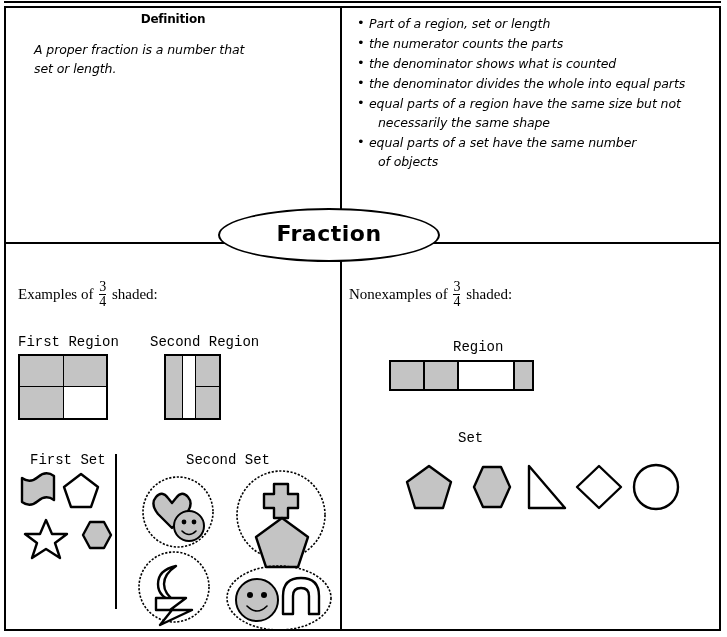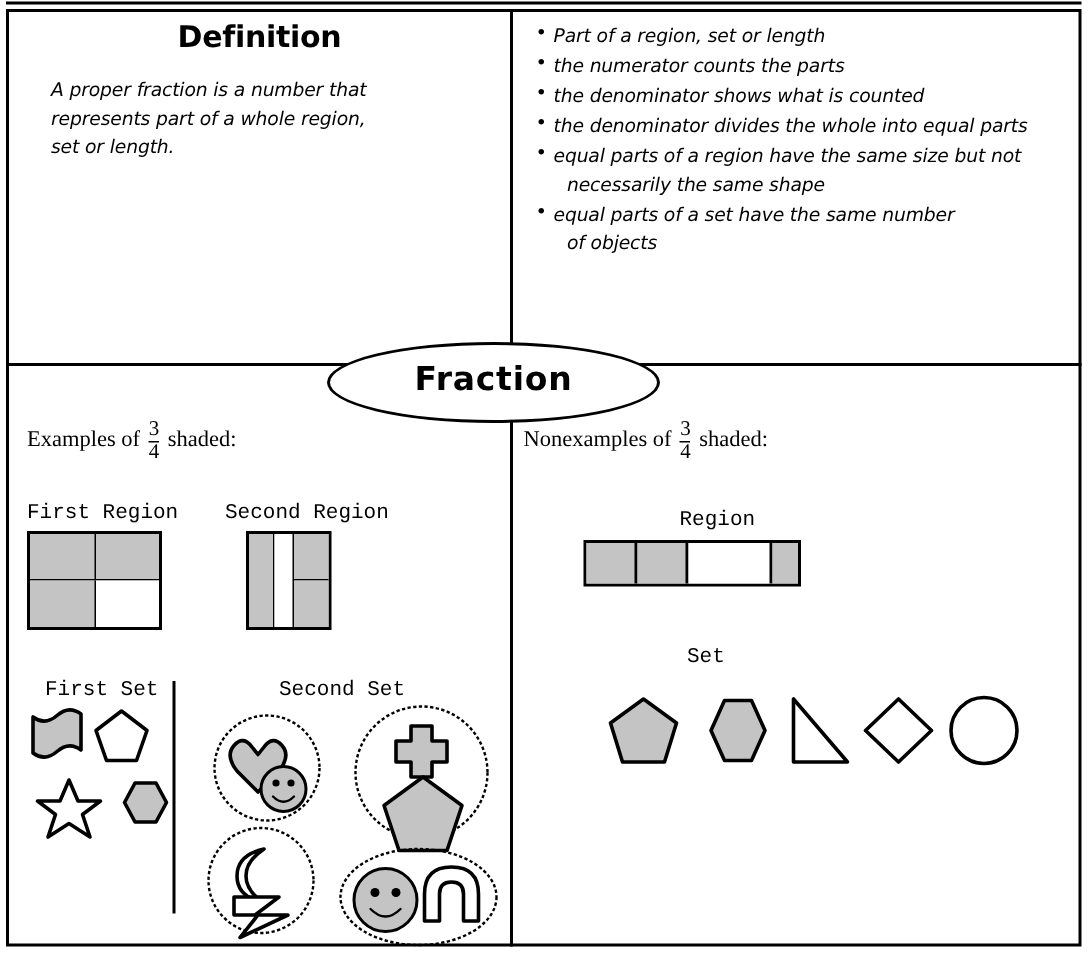--- a/index.html
+++ b/index.html
@@ -26,42 +26,42 @@
   }
   
   .quad{position:absolute;box-sizing:border-box;}
   .q-def{left:6px;top:8px;width:334px;height:234px;}
   .q-char{left:343px;top:8px;width:376px;height:234px;}
   .q-ex{left:6px;top:244px;width:264px;height:385px;}
   .q-non{left:343px;top:244px;width:364px;height:385px;}
 
   .head{
     text-align:center;font-family:"DejaVu Sans", sans-serif;
-    font-weight:bold;font-size:20px;letter-spacing:-0.2px;margin-top:4px;
+    font-weight:bold;font-size:12px;letter-spacing:-0.2px;margin-top:4px;
   }
   .hand{
     font-family:"DejaVu Sans", sans-serif;
     font-size:12.5px;line-height:19px;font-style:italic;
     letter-spacing:-0.1px;
   }
   .defbody{margin:14px 0 0 28px;width:280px;}
   .defbody div{white-space:nowrap;}
 
   ul.chars{list-style:none;margin:6px 0 0 0;padding:0 0 0 14px;}
   ul.chars li{
     position:relative;padding-left:12px;margin-bottom:1px;
   }
   ul.chars li .bul{
     position:absolute;left:0;top:-1px;font-size:13px;
   }
   ul.chars li .l2{display:block;padding-left:9px;}
 
   
   .oval{
-    position:absolute;left:218px;top:228px;width:218px;height:50px;
+    position:absolute;left:218px;top:208px;width:218px;height:50px;
     border:2.5px solid #000;border-radius:50%;background:#fff;
     z-index:5;
   }
   .oval span{
     display:block;text-align:center;line-height:47px;
     font-family:"DejaVu Sans", sans-serif;font-weight:bold;
     font-size:22px;letter-spacing:0.5px;
   }
 
   .serif{font-family:"Liberation Serif", serif;}
@@ -96,21 +96,20 @@
 
 <div class="topstub"></div>
 <div class="frame"></div>
 <div class="vdiv"></div>
 <div class="hdiv"></div>
 
 <div class="quad q-def">
   <div class="head">Definition</div>
   <div class="hand defbody">
     <div>A proper fraction is a number that</div>
-    <div>represents part of a whole region,</div>
     <div>set or length.</div>
   </div>
 </div>
 
 <div class="quad q-char">
   <ul class="chars hand">
     <li>
       <span class="bul">•</span>
       <span>Part of a region, set or length</span>
     </li>

